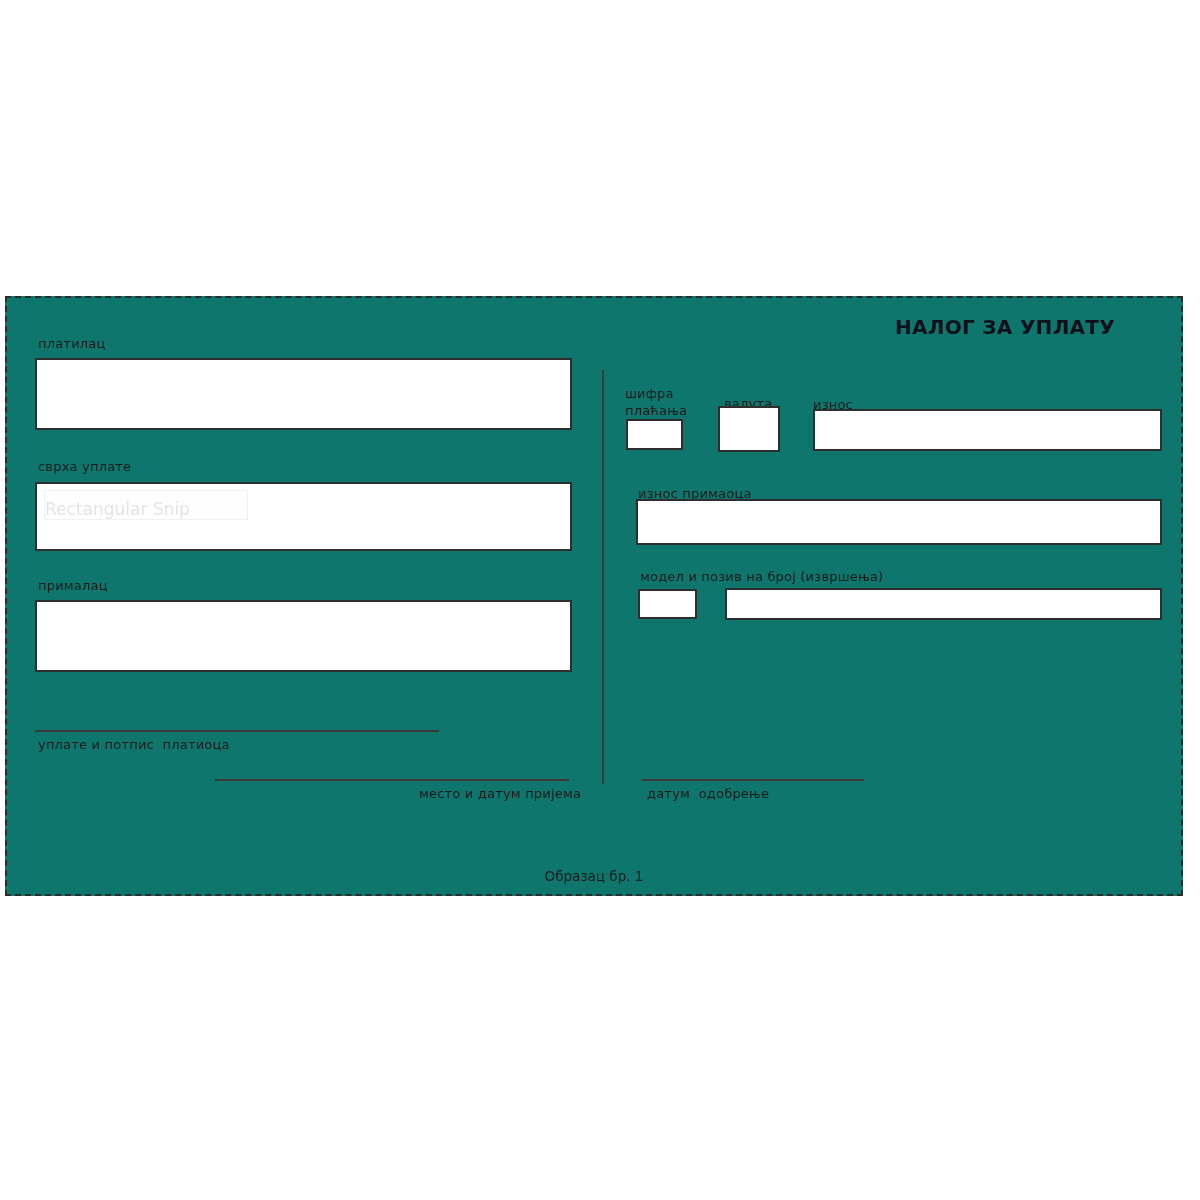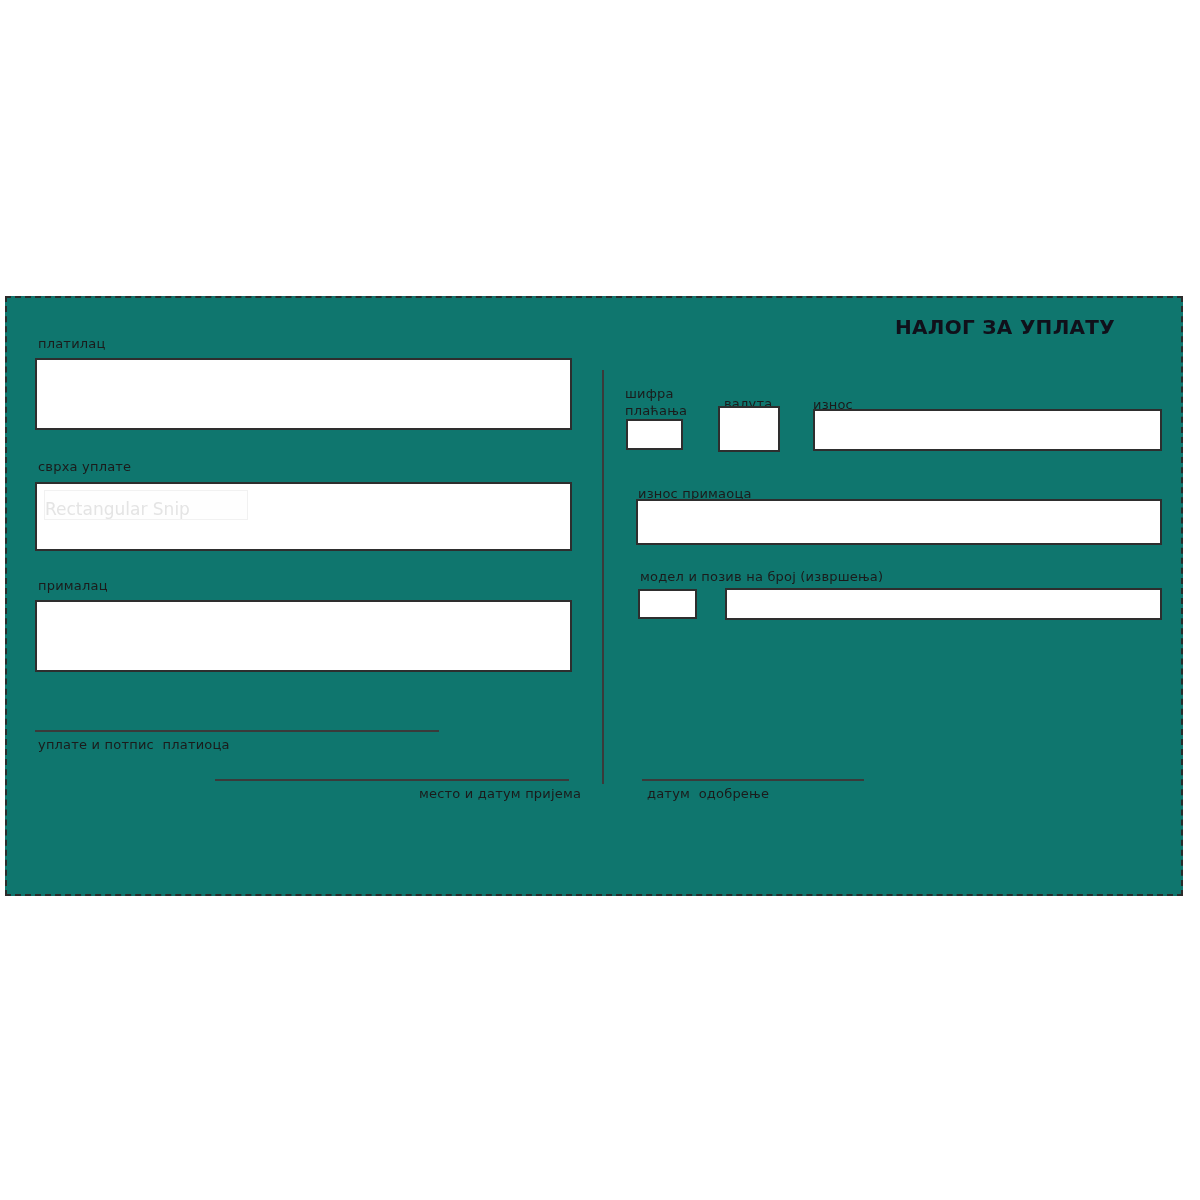--- a/index.html
+++ b/index.html
@@ -125,14 +125,15 @@
     <div class="lbl" style="left:631px; top:188px;">износ примаоца</div>
     <div class="fieldbox" style="left:629px; top:201px; width:526px; height:46px;"></div>
 
     <div class="lbl" style="left:633px; top:271px;">модел и позив на број (извршења)</div>
     <div class="fieldbox" style="left:631px; top:291px; width:59px; height:30px;"></div>
     <div class="fieldbox" style="left:718px; top:290px; width:437px; height:32px;"></div>
 
     <div class="hline" style="left:635px; top:481px; width:222px;"></div>
     <div class="lbl" style="left:640px; top:488px;">датум  одобрење</div>
 
+    <div class="footer-label">Образац бр. 1</div>
   </div>
 </div>
 
 </body></html>

